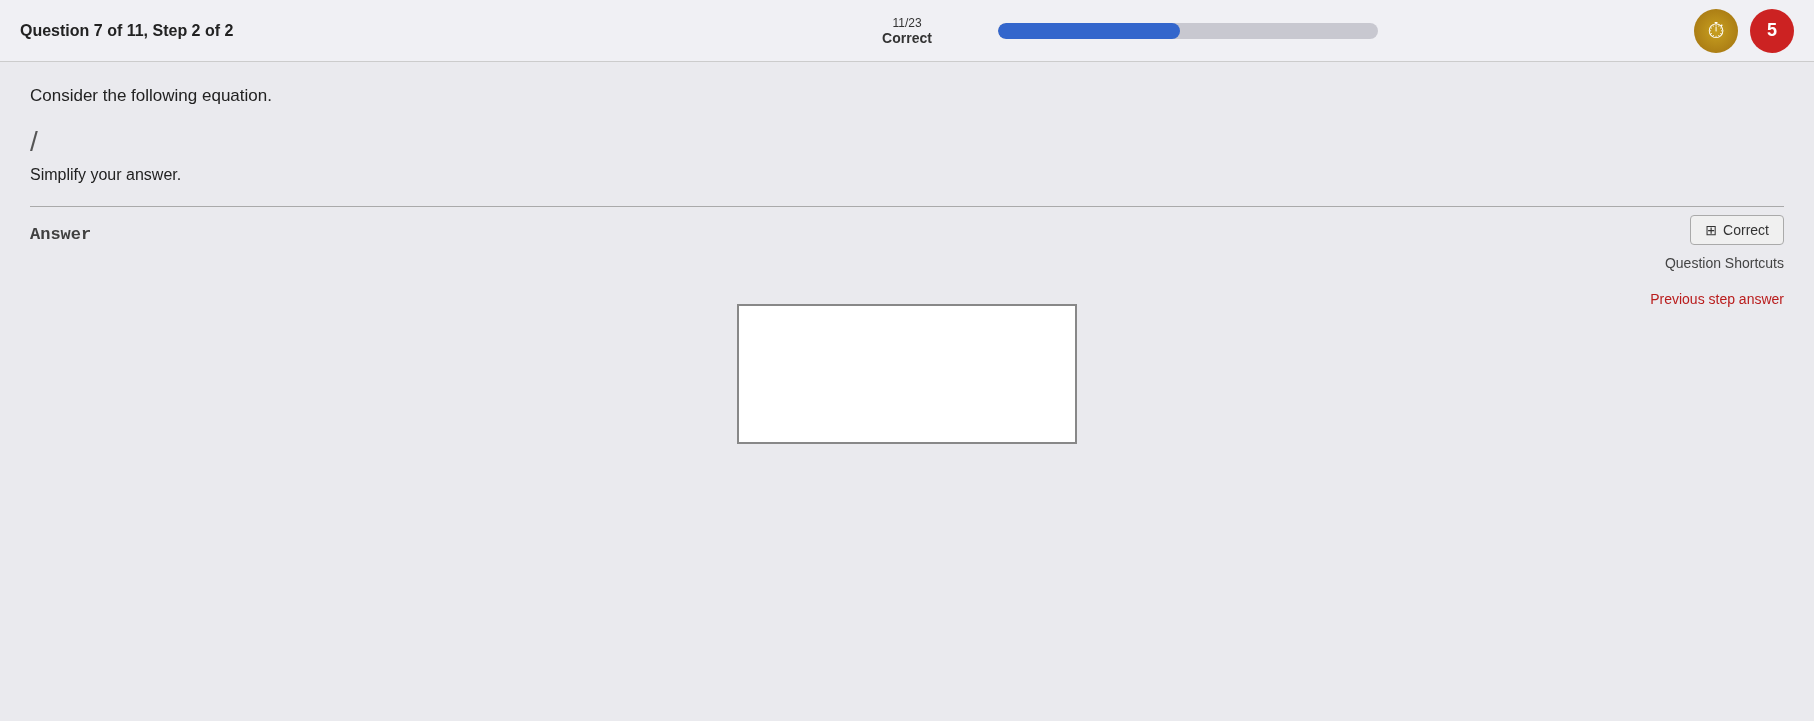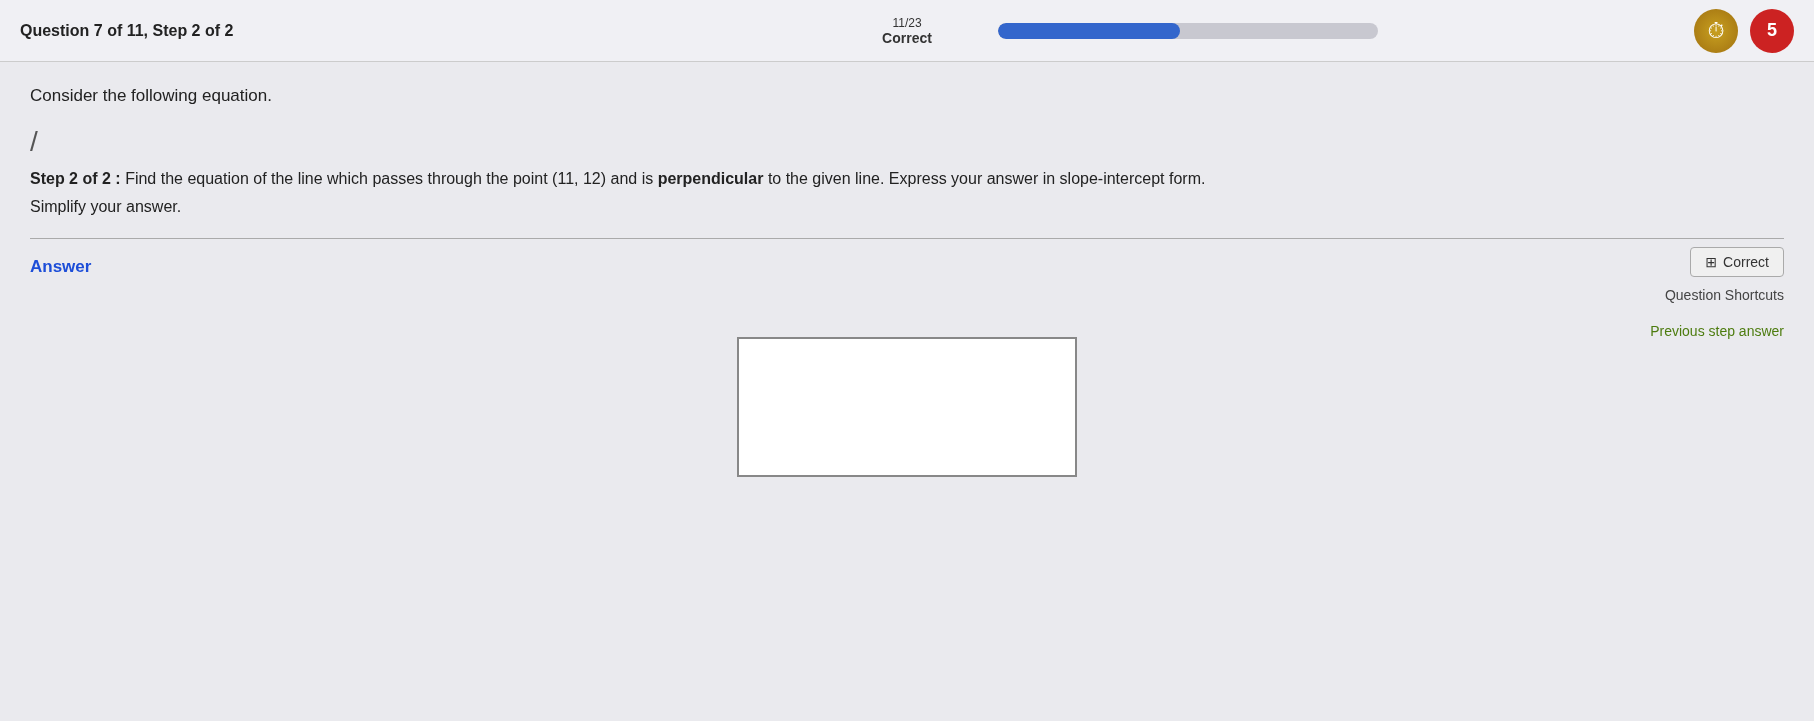--- a/index.html
+++ b/index.html
@@ -170,24 +170,24 @@
       border: none;
       border-top: 1px solid #aaa;
       margin: 22px 0 18px 0;
     }
 
     .answer-section {
       position: relative;
     }
 
     .answer-label {
-      font-family: Liberation Sans, sans-serif;
+      font-family: Liberation Mono, monospace;
       font-size: 17px;
       font-weight: bold;
-      color: #1d4ed8;
+      color: #404040;
     }
 
     .right-panel {
       position: absolute;
       right: 0;
       top: -10px;
       display: flex;
       flex-direction: column;
       align-items: flex-end;
       gap: 10px;
@@ -215,21 +215,21 @@
       font-family: Arial, sans-serif;
       font-size: 14px;
       color: #444;
       cursor: pointer;
       text-decoration: none;
     }
 
     .prev-step-link {
       font-family: Arial, sans-serif;
       font-size: 14px;
-      color: #4d7c0f;
+      color: #b91c1c;
       cursor: pointer;
       text-decoration: none;
       margin-top: 10px;
     }
 
     .answer-input-box {
       border: 2px solid #888;
       background-color: white;
       width: 340px;
       height: 140px;
@@ -267,23 +267,20 @@
 
 <div class="main-content">
 
   <div class="question-intro">Consider the following equation.</div>
 
 
   <div style="margin-bottom: 4px;">
     <span class="slash-mark">/</span>
   </div>
 
-  <div class="step-instruction">
-    <strong>Step 2 of 2 :</strong><span> Find the equation of the line which passes through the point (11, 12) and is </span><strong>perpendicular</strong><span> to the given line. Express your answer in slope-intercept form.</span>
-  </div>
   <div class="simplify-note">Simplify your answer.</div>
 
   <hr class="divider">
 
   <div class="answer-section">
     <span class="answer-label">Answer</span>
 
     <div class="right-panel">
       <button class="keypad-button">
         <span class="keypad-icon">⊞</span>

